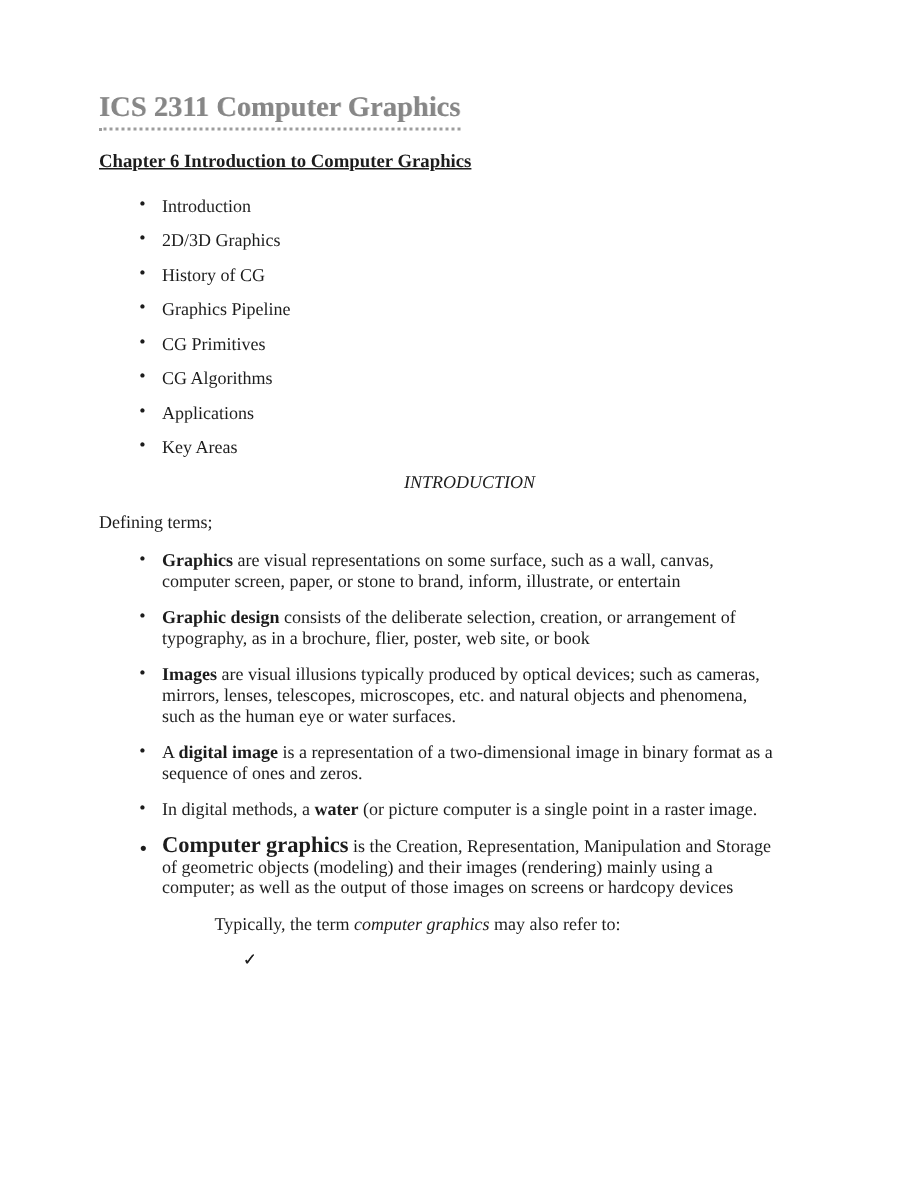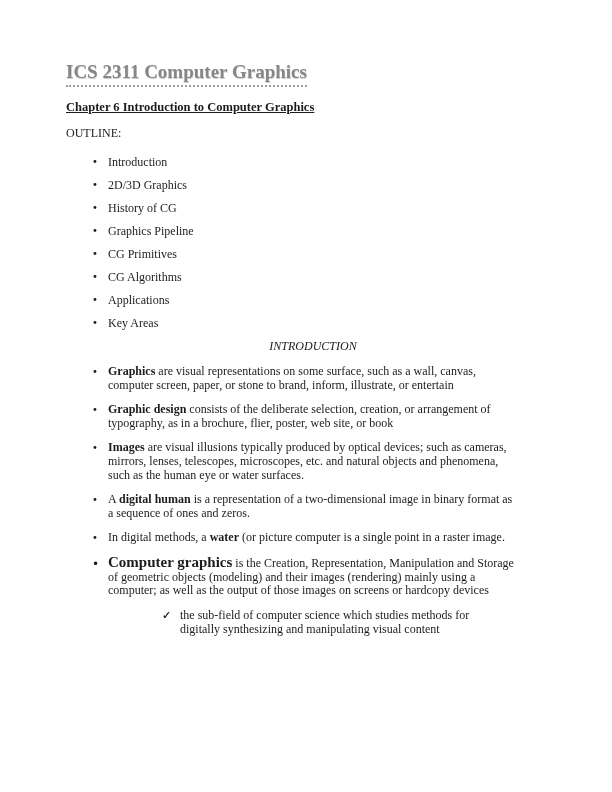--- a/index.html
+++ b/index.html
@@ -104,44 +104,45 @@
 </style>
 </head>
 <body>
 
 <div class="page">
 
   <h1 class="course-title">ICS 2311 Computer Graphics</h1>
 
   <h2 class="chapter-heading">Chapter 6 Introduction to Computer Graphics</h2>
 
-  <p class="outline-label">OUTLINE:</p>
 
   <ul class="outline-list">
     <li><span class="bullet">•</span><span>Introduction</span></li>
     <li><span class="bullet">•</span><span>2D/3D Graphics</span></li>
     <li><span class="bullet">•</span><span>History of CG</span></li>
     <li><span class="bullet">•</span><span>Graphics Pipeline</span></li>
     <li><span class="bullet">•</span><span>CG Primitives</span></li>
     <li><span class="bullet">•</span><span>CG Algorithms</span></li>
     <li><span class="bullet">•</span><span>Applications</span></li>
     <li><span class="bullet">•</span><span>Key Areas</span></li>
   </ul>
 
   <h3 class="section-heading">INTRODUCTION</h3>
 
+  <p class="defining-label">Defining terms;</p>
 
   <ul class="defs-list">
     <li><span class="bullet">•</span><span></span><b>Graphics</b><span> are visual representations on some surface, such as a wall, canvas, computer screen, paper, or stone to brand, inform, illustrate, or entertain</span></li>
     <li><span class="bullet">•</span><span></span><b>Graphic design</b><span> consists of the deliberate selection, creation, or arrangement of typography, as in a brochure, flier, poster, web site, or book</span></li>
     <li><span class="bullet">•</span><span></span><b>Images</b><span> are visual illusions typically produced by optical devices; such as cameras, mirrors, lenses, telescopes, microscopes, etc. and natural objects and phenomena, such as the human eye or water surfaces.</span></li>
-    <li><span class="bullet">•</span><span>A </span><b>digital human</b><span> is a representation of a two-dimensional image in binary format as a sequence of ones and zeros.</span></li>
+    <li><span class="bullet">•</span><span>A </span><b>digital image</b><span> is a representation of a two-dimensional image in binary format as a sequence of ones and zeros.</span></li>
     <li><span class="bullet">•</span><span>In digital methods, a </span><b>water</b><span> (or picture computer is a single point in a raster image.</span></li>
     <li class="lead-large"><span class="bullet">•</span><span></span><b>Computer graphics</b><span> is the Creation, Representation, Manipulation and Storage of geometric objects (modeling) and their images (rendering) mainly using a computer; as well as the output of those images on screens or hardcopy devices</span></li>
   </ul>
 
+  <p class="note-line"><span>Typically, the term </span><i>computer graphics</i><span> may also refer to:</span></p>
 
   <ul class="check-list">
     <li><span class="check">✓</span></li>
-    <li><span class="check">✓</span><span>the sub-field of computer science which studies methods for digitally synthesizing and manipulating visual content</span></li>
+    <li><span class="check">✓</span></li>
   </ul>
 
 </div>
 
 </body></html>

